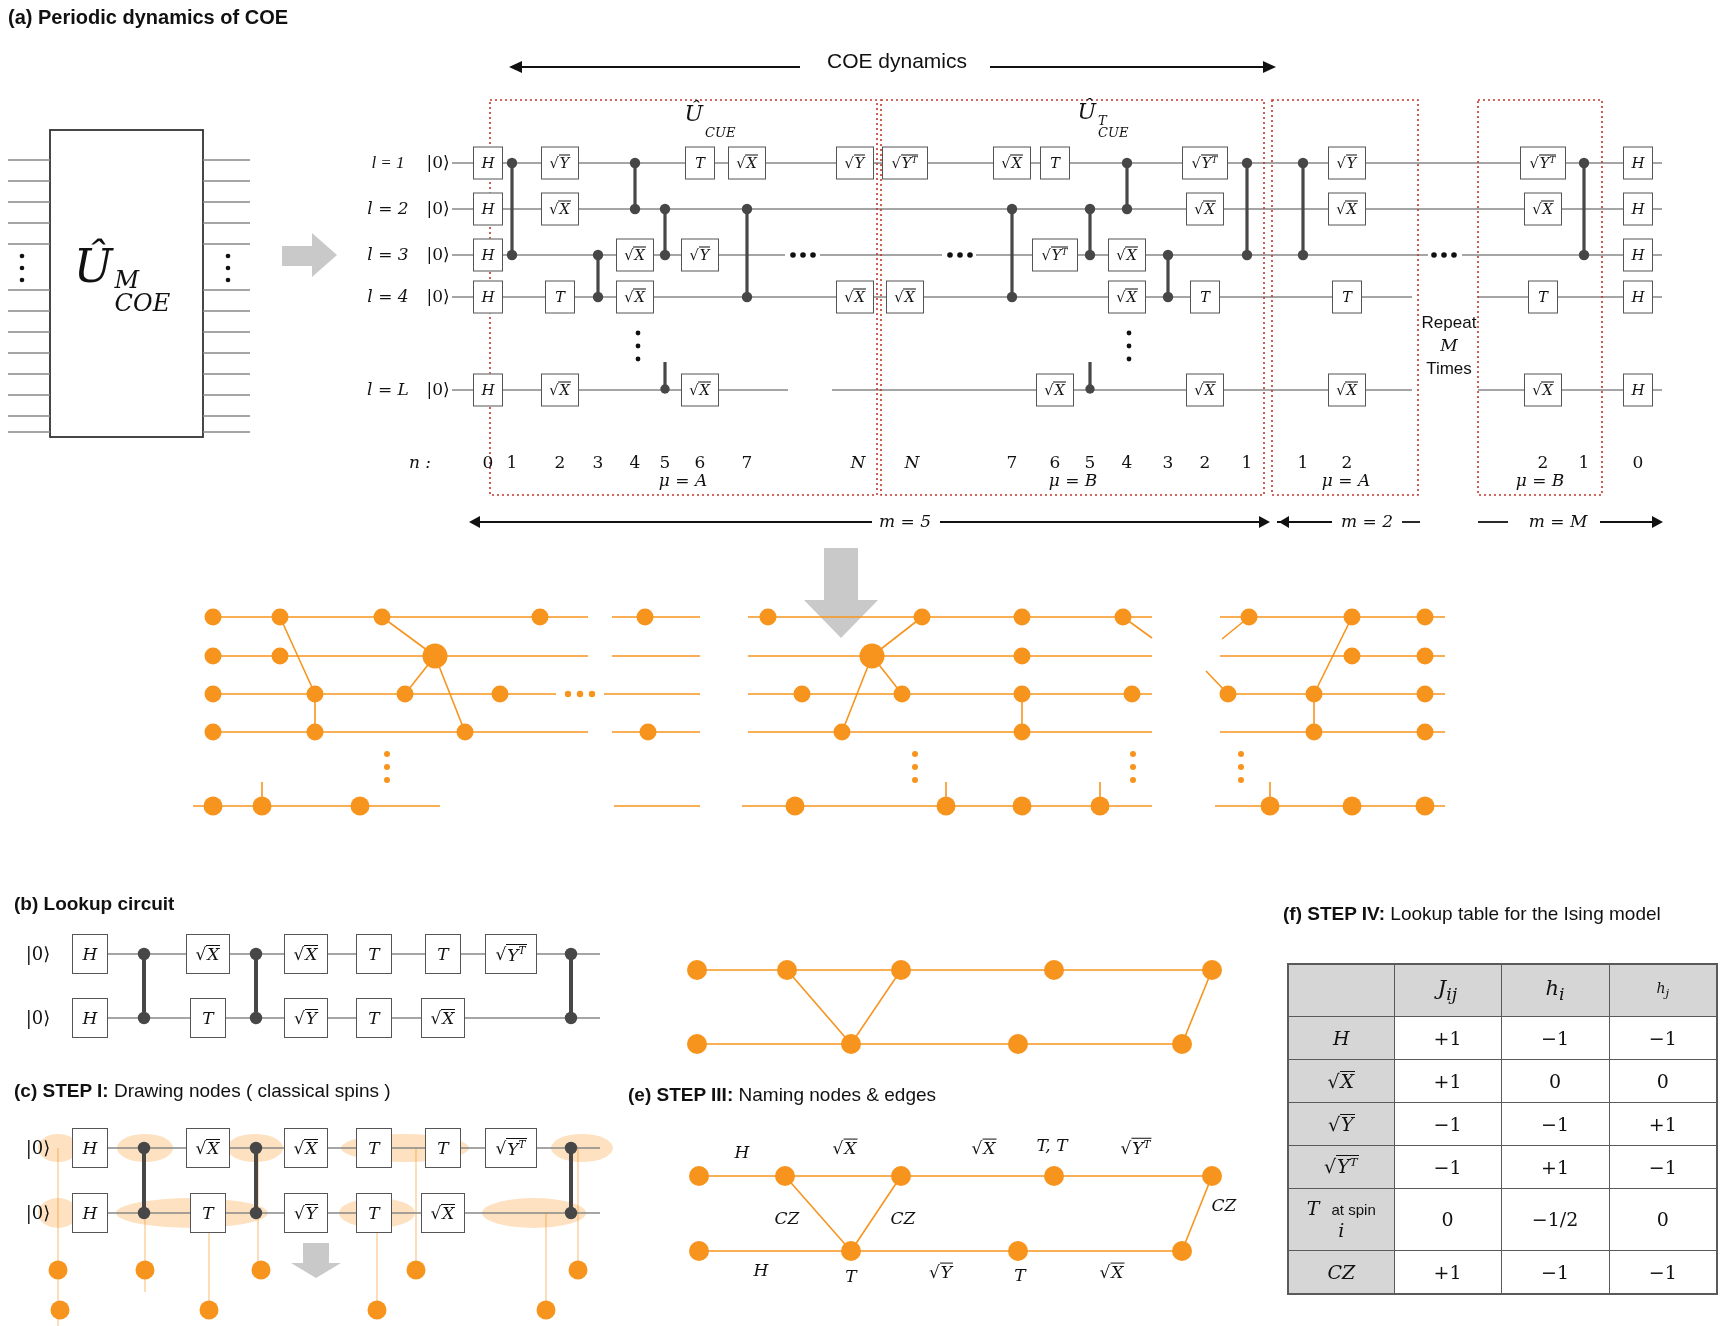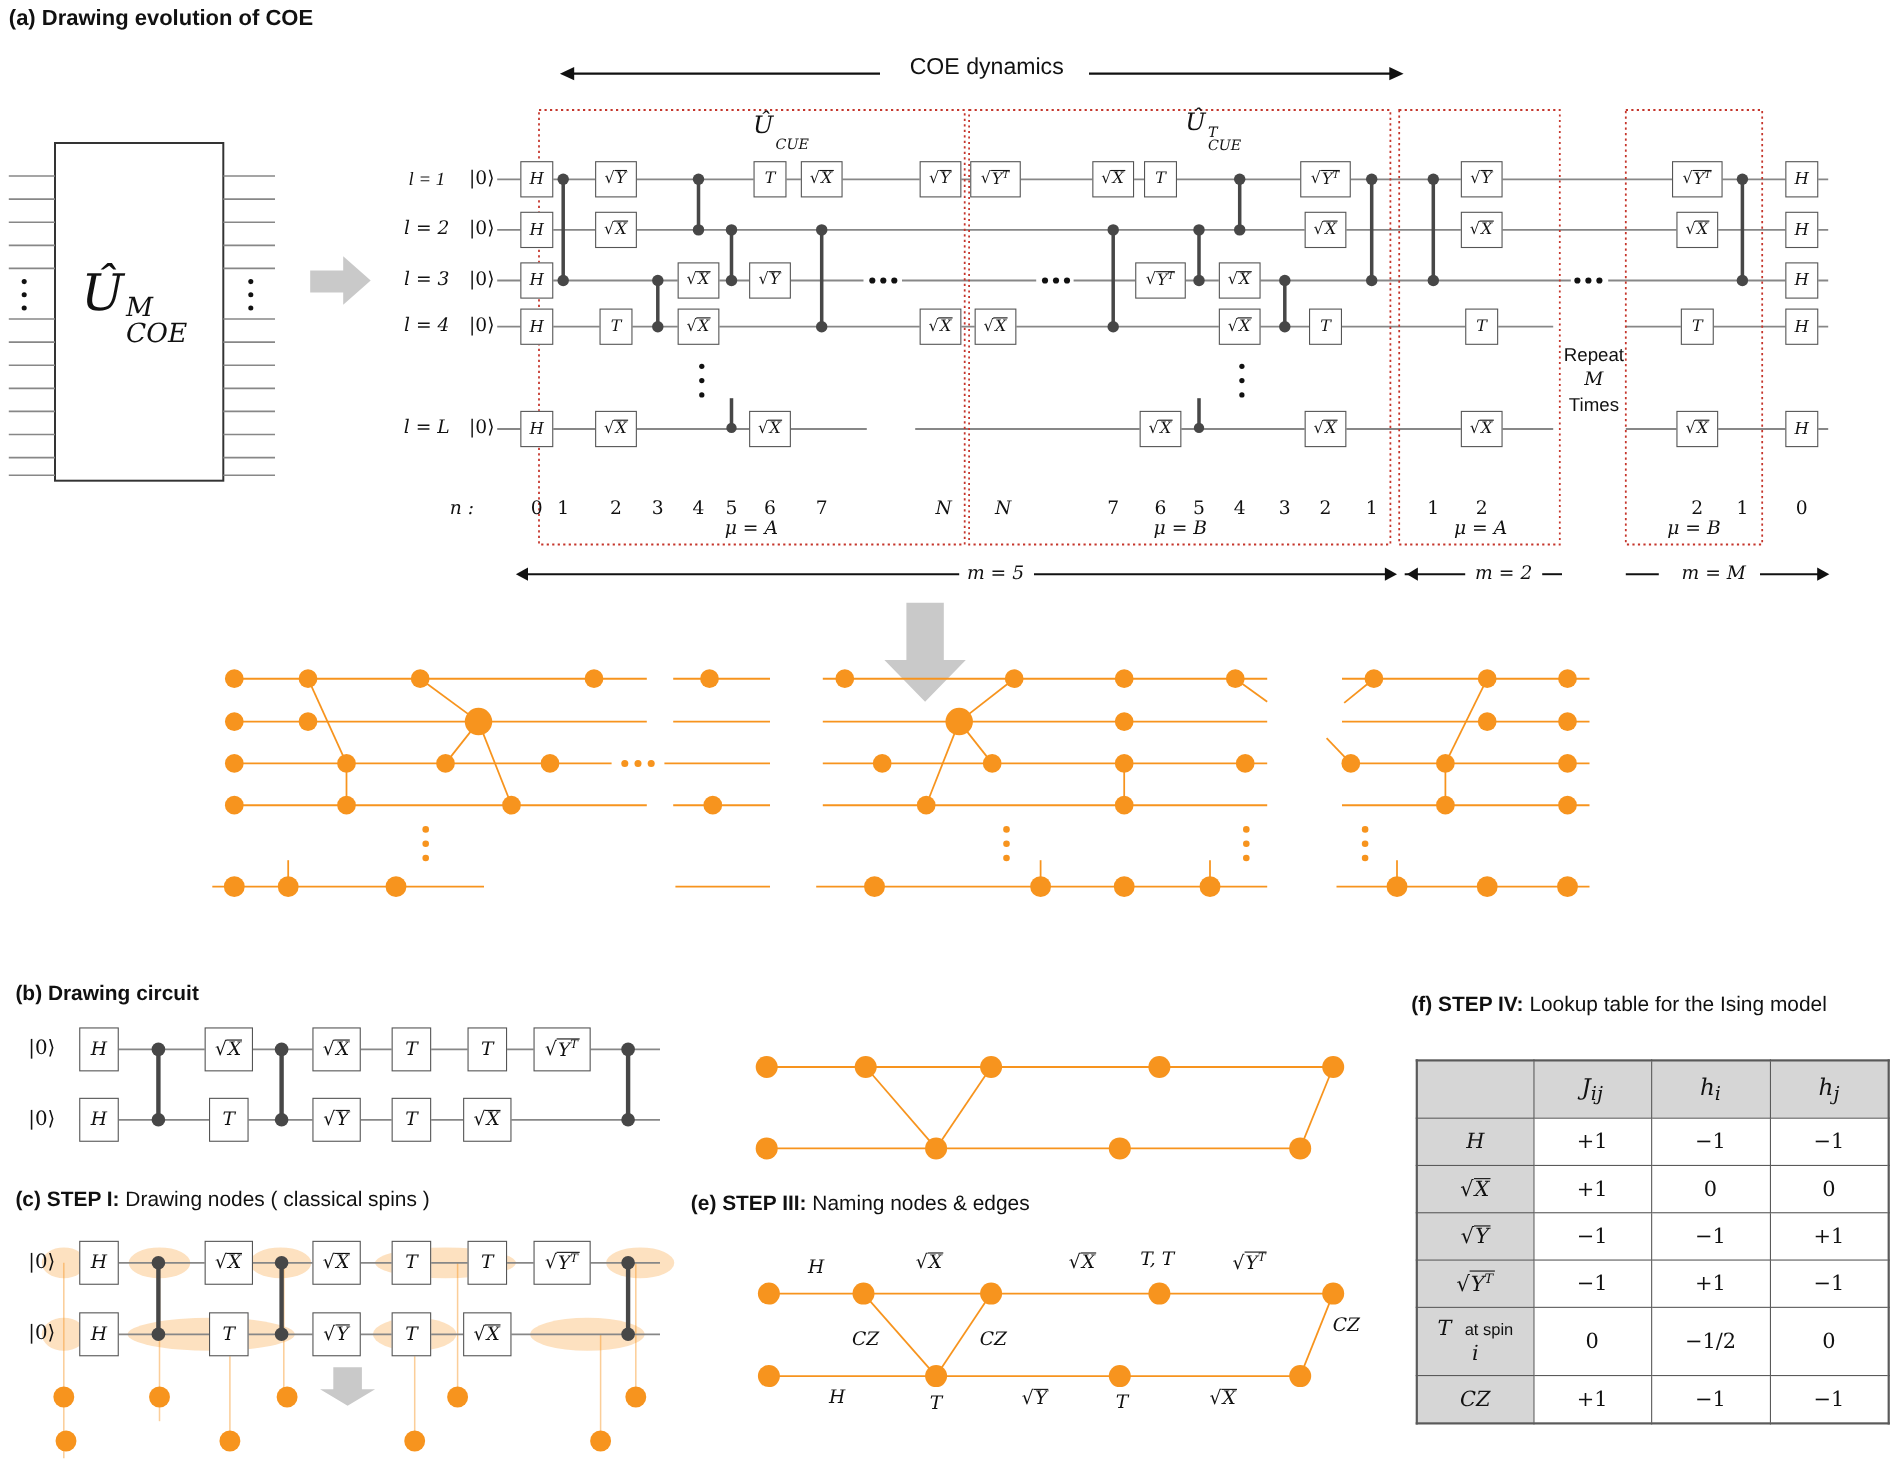--- a/index.html
+++ b/index.html
@@ -319,39 +319,39 @@
       <circle cx="785" cy="1176" r="10" fill="#F7941E"></circle>
       <circle cx="901" cy="1176" r="10" fill="#F7941E"></circle>
       <circle cx="1054" cy="1176" r="10" fill="#F7941E"></circle>
       <circle cx="1212" cy="1176" r="10" fill="#F7941E"></circle>
       <circle cx="699" cy="1251" r="10" fill="#F7941E"></circle>
       <circle cx="851" cy="1251" r="10" fill="#F7941E"></circle>
       <circle cx="1018" cy="1251" r="10" fill="#F7941E"></circle>
       <circle cx="1182" cy="1251" r="10" fill="#F7941E"></circle>
     </svg>
   <div id="labels">
-    <div class="ptitle" style="left:8px;top:6px;font-size:20px"><b>(a) Drawing evolution of COE</b></div>
-    <div class="ptitle" style="left:14px;top:893px"><b>(b) Drawing circuit</b></div>
+    <div class="ptitle" style="left:8px;top:6px;font-size:20px"><b>(a) Periodic dynamics of COE</b></div>
+    <div class="ptitle" style="left:14px;top:893px"><b>(b) Lookup circuit</b></div>
     <div class="ptitle" style="left:14px;top:1080px"><b>(c) STEP I:</b><span> Drawing nodes ( classical spins )</span></div>
     <div class="ptitle" style="left:628px;top:1084px"><b>(e) STEP III:</b><span> Naming nodes &amp; edges</span></div>
     <div class="ptitle" style="left:1283px;top:903px"><b>(f) STEP IV:</b><span> Lookup table for the Ising model</span></div>
     <div id="ftable">
         <table>
           <colgroup>
             <col style="width:106px">
             <col style="width:107px">
             <col style="width:108px">
             <col style="width:108px">
           </colgroup>
           <tbody>
             <tr style="height:52px">
               <td class="gray"></td>
               <td class="gray" style="font-size:21px"><i>J</i><sub><i>ij</i></sub></td>
               <td class="gray" style="font-size:21px"><i>h</i><sub><i>i</i></sub></td>
-              <td class="gray" style="font-size:21px"><i>h</i><sub><i>j</i></sub></td>
+              <td class="gray" style="font-size:14px"><i>h</i><sub><i>j</i></sub></td>
             </tr>
             <tr style="height:43px">
               <td class="gray" style="font-size:19px"><i>H</i></td>
               <td style="font-size:19px;font-family:'DejaVu Serif',serif">+1</td>
               <td style="font-size:19px;font-family:'DejaVu Serif',serif">−1</td>
               <td style="font-size:19px;font-family:'DejaVu Serif',serif">−1</td>
             </tr>
             <tr style="height:43px">
               <td class="gray" style="font-size:19px">√<span class="ov"><i>X</i></span></td>
               <td style="font-size:19px;font-family:'DejaVu Serif',serif">+1</td>

